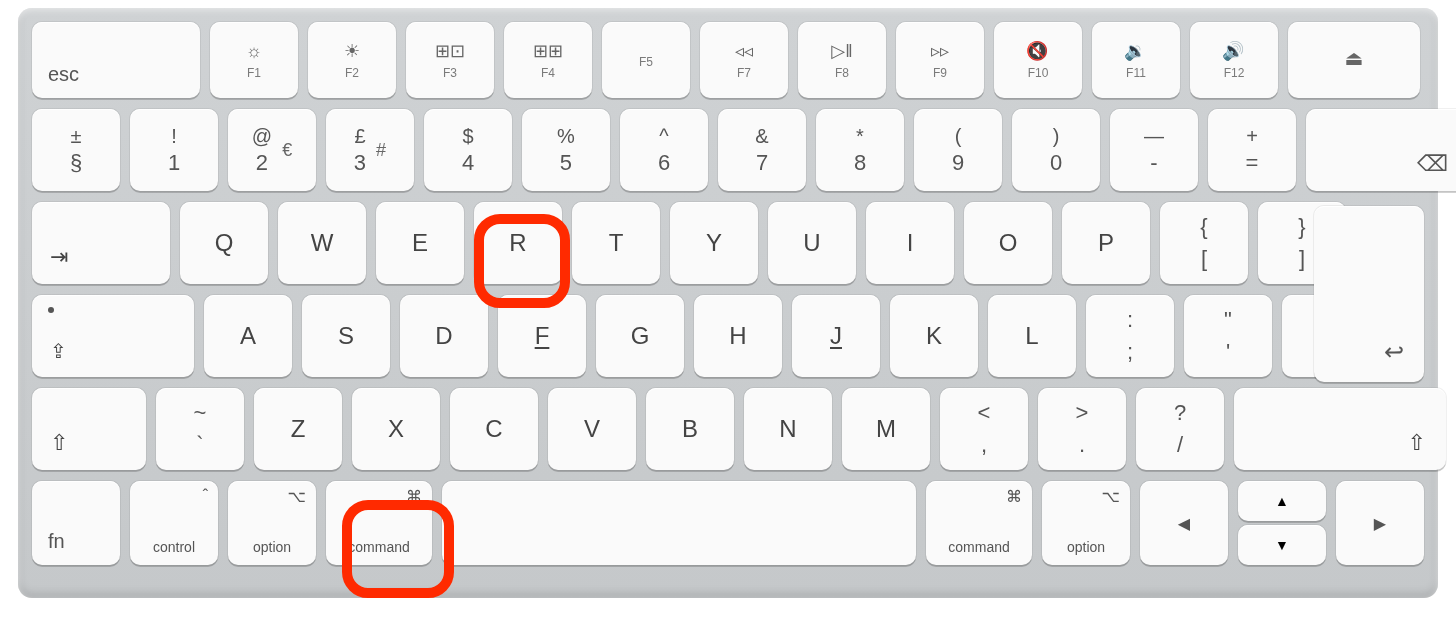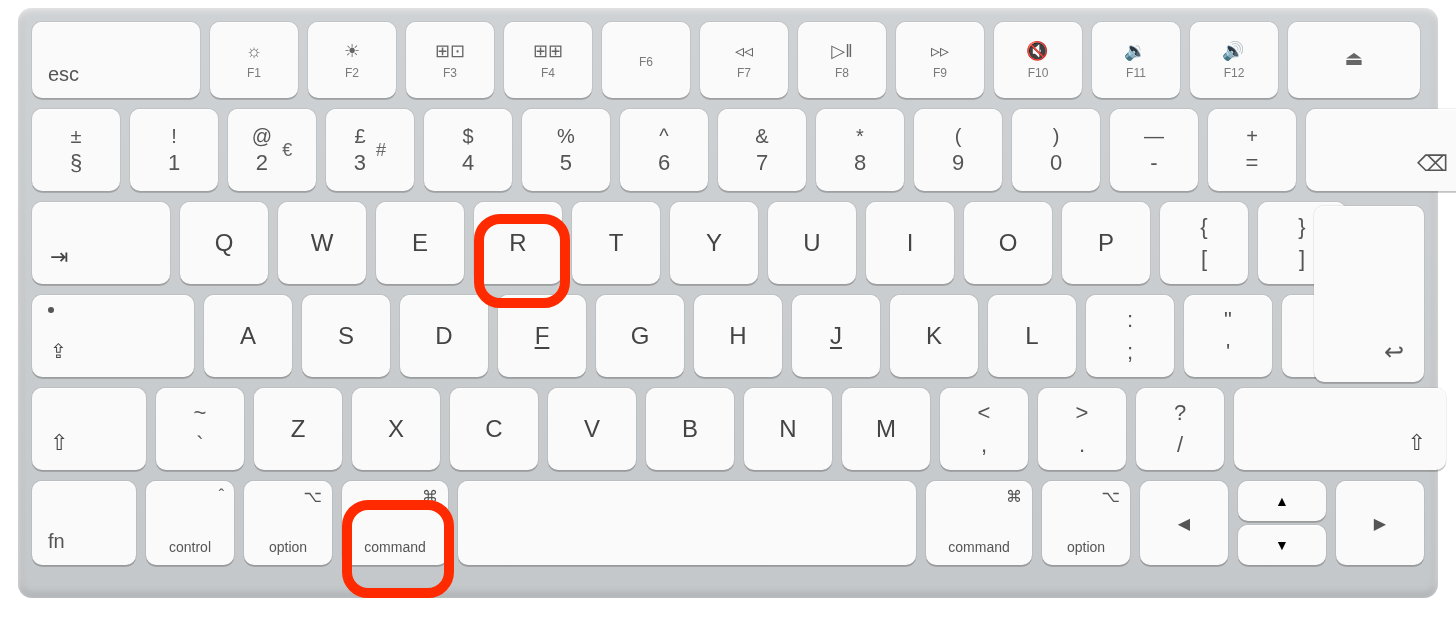--- a/index.html
+++ b/index.html
@@ -68,21 +68,21 @@
   .caps .icon{ font-size:20px; margin-top:auto; margin-bottom:14px;}
   .key.shift-l{ width:114px; align-items:flex-start; justify-content:flex-end; padding:0 0 14px 18px;}
   .key.shift-r{ width:212px; align-items:flex-end; justify-content:flex-end; padding:0 20px 14px 0;}
   .shift-l .icon,.shift-r .icon{font-size:22px;}
   .key.bracket{ width:88px; height:82px; font-size:20px; flex-direction:column; gap:6px;}
   .bracket .top{font-size:22px;} .bracket .bot{font-size:22px;}
   
   .key.mod { width: 88px; height: 84px; }
   .mod .corner{ position:absolute; top:6px; right:10px; font-size:16px;}
   .mod .lbl{ position:absolute; bottom:10px; font-size:14px; width:100%; text-align:center;}
-  .key.fn{ width:104px; align-items:flex-start; justify-content:flex-end; padding:0 0 12px 16px;}
+  .key.fn{ width:88px; align-items:flex-start; justify-content:flex-end; padding:0 0 12px 16px;}
   .fn .lbl2{font-size:20px;}
   .key.cmd{ width:106px;}
   .key.space{ flex: 1 1 auto; }
   .key.arrow{ width:88px; height:84px; font-size:16px;}
   .updown{ width:88px; height:84px; display:flex; flex-direction:column; gap:4px;}
   .updown .half{ height:40px; border-radius:10px; background:#fafafa; box-shadow: 0 2px 0 rgba(0,0,0,.18), inset 0 1px 0 #fff, 0 0 0 1px rgba(0,0,0,.06); display:flex; align-items:center; justify-content:center; font-size:14px;}
   .row.r3 .spacer, .row.r4 .spacer{ width:110px; flex:0 0 auto;}
   .underline { text-decoration: underline; text-underline-offset:3px;}
   
   .circle{
@@ -115,21 +115,21 @@
     <div class="key fnrow">
         <span class="icon">⊞⊡</span>
         <span class="fkey">F3</span>
       </div>
     <div class="key fnrow">
         <span class="icon">⊞⊞</span>
         <span class="fkey">F4</span>
       </div>
     <div class="key fnrow">
         <span class="icon"></span>
-        <span class="fkey">F6</span>
+        <span class="fkey">F5</span>
       </div>
     <div class="key fnrow">
         <span class="icon">◃◃</span>
         <span class="fkey">F7</span>
       </div>
     <div class="key fnrow">
         <span class="icon">▷‖</span>
         <span class="fkey">F8</span>
       </div>
     <div class="key fnrow">

